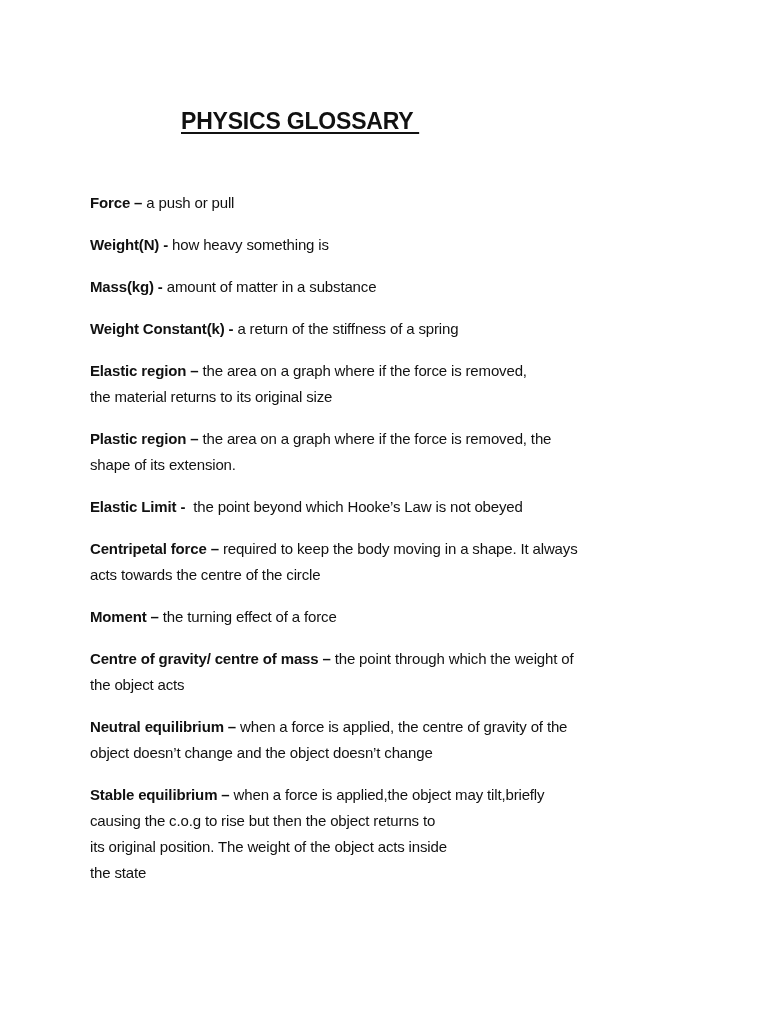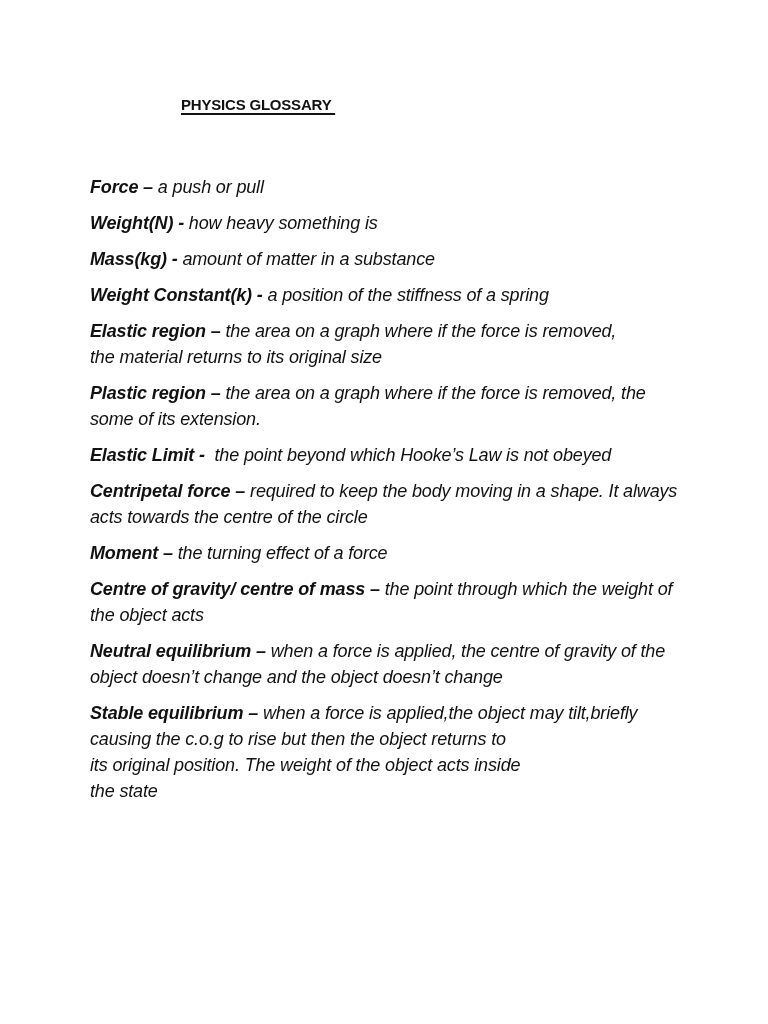--- a/index.html
+++ b/index.html
@@ -19,42 +19,41 @@
       position: absolute;
       left: 0;
       top: 0;
       width: 768px;
       height: 1024px;
       background: #ffffff;
     }
     .title {
       position: absolute;
       left: 181px;
-      top: 96px;
-      font-size: 15px;
+      top: 108px;
+      font-size: 23px;
       font-weight: bold;
       text-decoration: underline;
       text-decoration-thickness: 2px;
       text-underline-offset: 3px;
       letter-spacing: -0.2px;
       white-space: pre;
       margin: 0;
     }
     .entries {
       position: absolute;
       left: 90px;
       top: 174px;
       width: 640px;
     }
     .entry {
-      font-size: 18px;
+      font-size: 15px;
       line-height: 26px;
-      margin: 0 0 10px 0;
+      margin: 16px 0 10px 0;
       letter-spacing: -0.15px;
-      font-style: italic;
     }
     .entry .term {
       font-weight: bold;
       white-space: pre;
     }
     .entry .line {
       display: block;
       white-space: pre;
     }
     .entry .line.first {
@@ -75,31 +74,31 @@
 
     <p class="entry">
       <span class="line first"><span class="term">Weight(N) - </span><span>how heavy something is</span></span>
     </p>
 
     <p class="entry">
       <span class="line first"><span class="term">Mass(kg) - </span><span>amount of matter in a substance</span></span>
     </p>
 
     <p class="entry">
-      <span class="line first"><span class="term">Weight Constant(k) - </span><span>a position of the stiffness of a spring</span></span>
+      <span class="line first"><span class="term">Weight Constant(k) - </span><span>a return of the stiffness of a spring</span></span>
     </p>
 
     <p class="entry">
       <span class="line first"><span class="term">Elastic region – </span><span>the area on a graph where if the force is removed,</span></span>
       <span class="line">the material returns to its original size</span>
     </p>
 
     <p class="entry">
       <span class="line first"><span class="term">Plastic region – </span><span>the area on a graph where if the force is removed, the</span></span>
-      <span class="line">some of its extension.</span>
+      <span class="line">shape of its extension.</span>
     </p>
 
     <p class="entry">
       <span class="line first"><span class="term">Elastic Limit -  </span><span>the point beyond which Hooke’s Law is not obeyed</span></span>
     </p>
 
 
     <p class="entry">
       <span class="line first"><span class="term">Centripetal force – </span><span>required to keep the body moving in a shape. It always</span></span>
       <span class="line">acts towards the centre of the circle</span>

